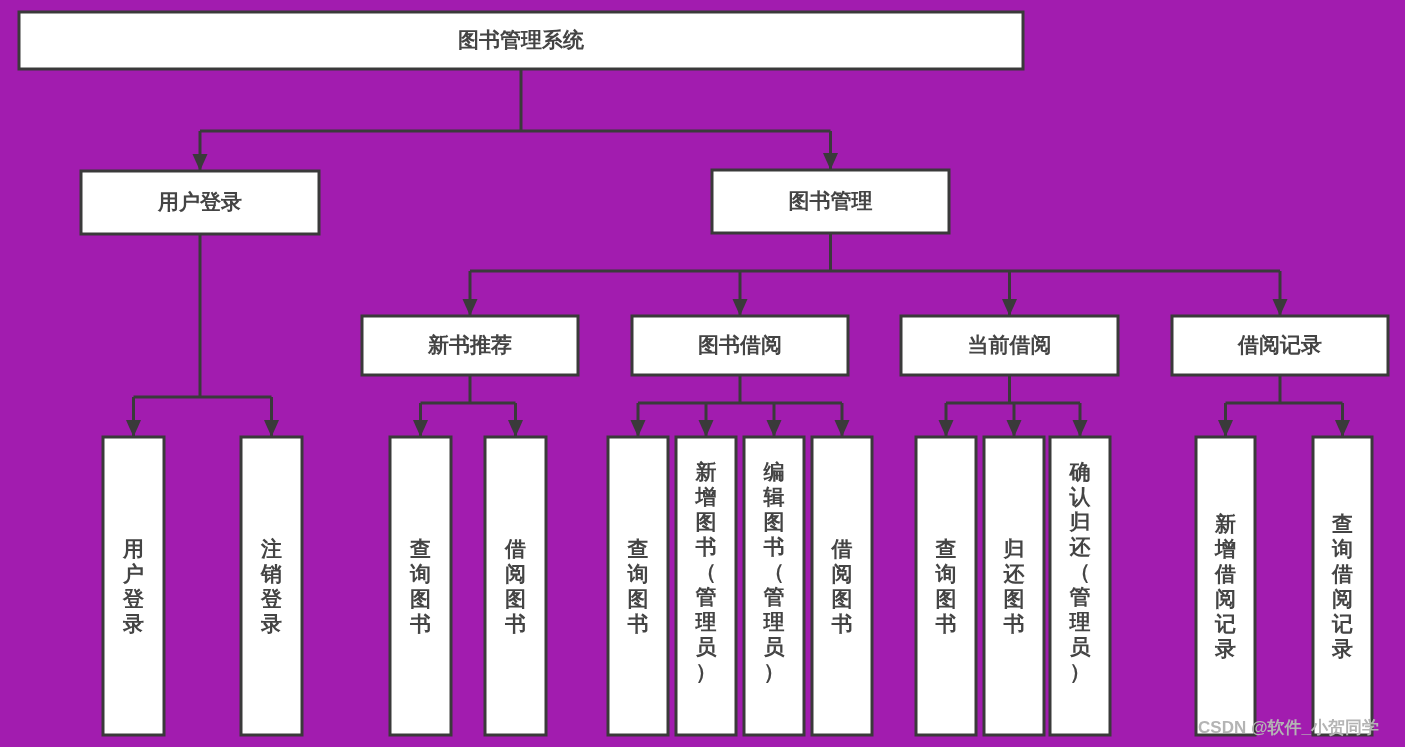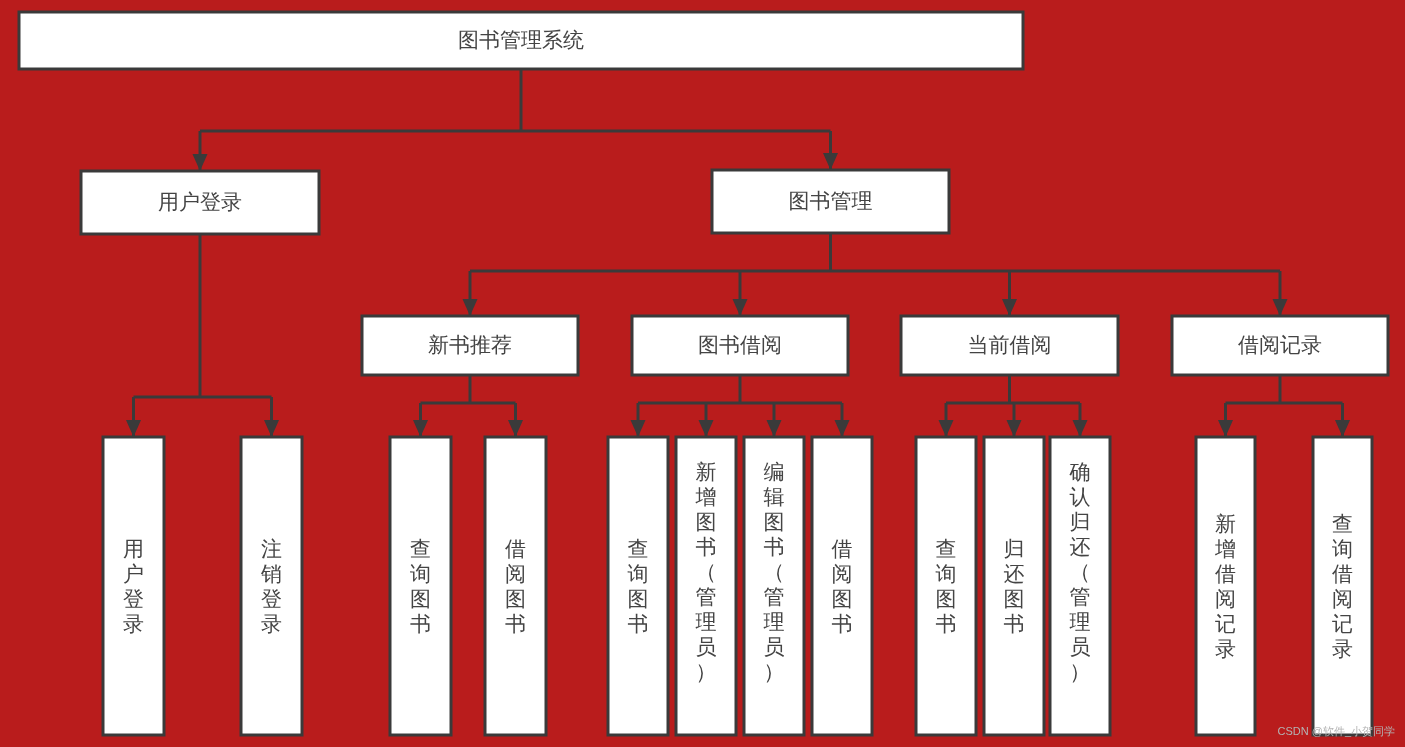--- a/index.html
+++ b/index.html
@@ -10,21 +10,22 @@
   body {
     width: 1405px;
     height: 747px;
     font-family: "Liberation Sans", "DejaVu Sans", sans-serif;
     overflow: hidden;
   }
   #diagram-root {
     position: relative;
     width: 1405px;
     height: 747px;
-    background: #b91c1c;
+    background: #a21caf;
+    font-weight: bold;
   }
   svg#flow {
     position: absolute;
     top: 0;
     left: 0;
     width: 1405px;
     height: 747px;
   }
   .node-rect {
     fill: #ffffff;
@@ -49,24 +50,24 @@
     dominant-baseline: middle;
   }
   .node-label-vert {
     font-family: "Liberation Sans", "DejaVu Sans", sans-serif;
     fill: #444444;
     font-size: 21px;
     text-anchor: middle;
   }
   .watermark {
     position: absolute;
-    right: 10px;
+    right: 26px;
     bottom: 8px;
     font-family: "Liberation Sans", "DejaVu Sans", sans-serif;
-    font-size: 11px;
+    font-size: 17px;
     color: #b4b4b4;
     white-space: nowrap;
     pointer-events: none;
   }
 </style>
 </head>
 <body>
 
 <div id="diagram-root">
   <svg id="flow" viewBox="0 0 1405 747">

